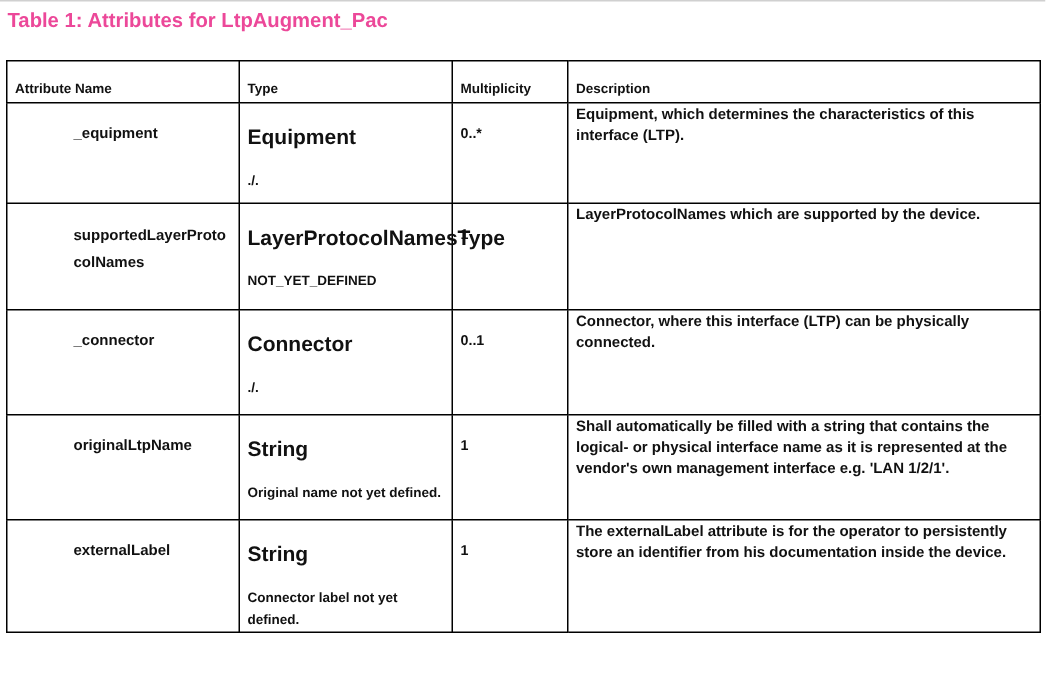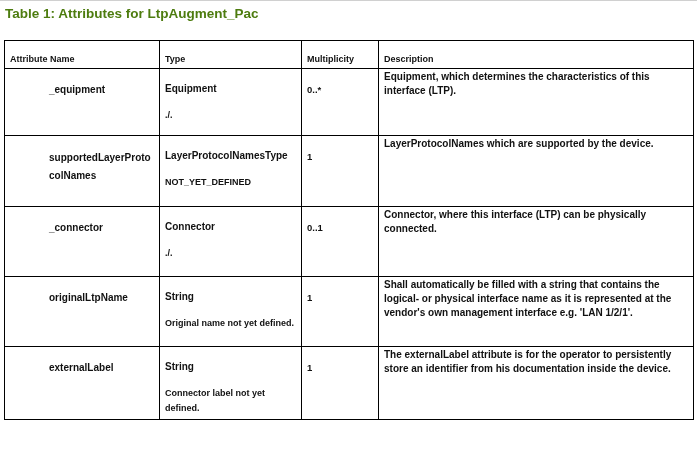--- a/index.html
+++ b/index.html
@@ -1,26 +1,26 @@
 <!DOCTYPE html>
 <html><head>
 <meta charset="utf-8">
 <style>
   html, body { margin:0; padding:0; background:#ffffff; }
   body { width:697px; height:458px; position:relative; overflow:hidden; font-family:"Liberation Sans", sans-serif; }
   .topline { position:absolute; left:0; top:0; width:697px; height:1px; background:#d0d0d0; }
-  .caption { position:absolute; left:5px; top:6px; font-size:13.5px; font-weight:bold; color:#4d7c0f; letter-spacing:0; }
+  .caption { position:absolute; left:5px; top:6px; font-size:13.5px; font-weight:bold; color:#ec4899; letter-spacing:0; }
   table { position:absolute; left:4px; top:40px; border-collapse:collapse; table-layout:fixed; width:689px; }
   td, th { border:1px solid #000; vertical-align:top; font-size:10px; color:#111; padding:0 5px; text-align:left; font-weight:bold; }
   th { font-weight:bold; font-size:9px; height:28px; vertical-align:middle; padding-top:8px; box-sizing:border-box;margin-left:25px; }
   col.c1 { width:155px; } col.c2 { width:142px; } col.c3 { width:77px; } col.c4 { width:315px; }
   tr.r1 td { height:67px; } tr.r2 td { height:71px;margin-left:24px; } tr.r3 td { height:70px; } tr.r4 td { height:70px; } tr.r5 td { height:73px; }
   td { box-sizing:border-box; }
   .name { padding-top:15px; font-size:10px;padding-left:44px; }
-  .type1 { padding-top:14px; font-size:10px; display:block; }
+  .type1 { padding-top:14px; font-size:14px; display:block; }
   .type2 { padding-top:14px; font-size:9px; display:block; line-height:15px; }
   .mult { padding-top:15px; font-size:9.5px; }
   .desc { font-size:10px; line-height:14px; padding-top:1px; }
 </style>
 </head>
 <body>
 
 <div class="topline"></div>
 <div class="caption">Table 1: Attributes for LtpAugment_Pac</div>
 

